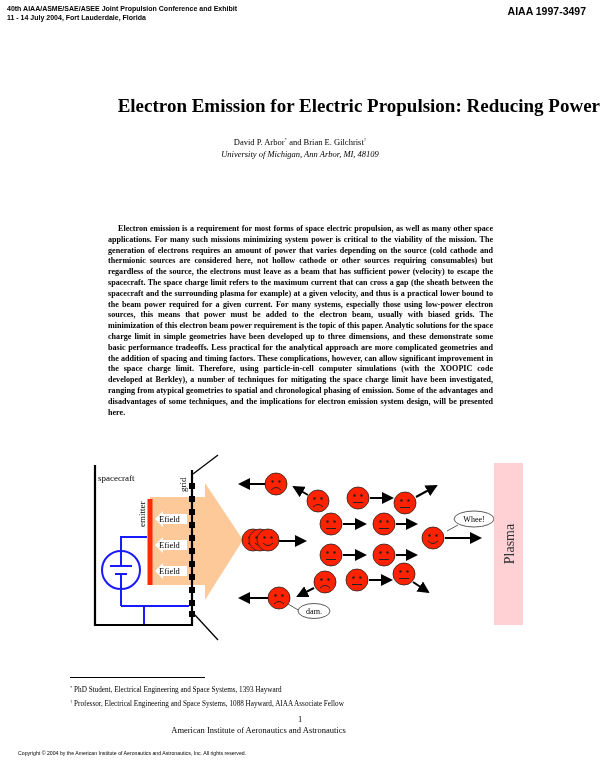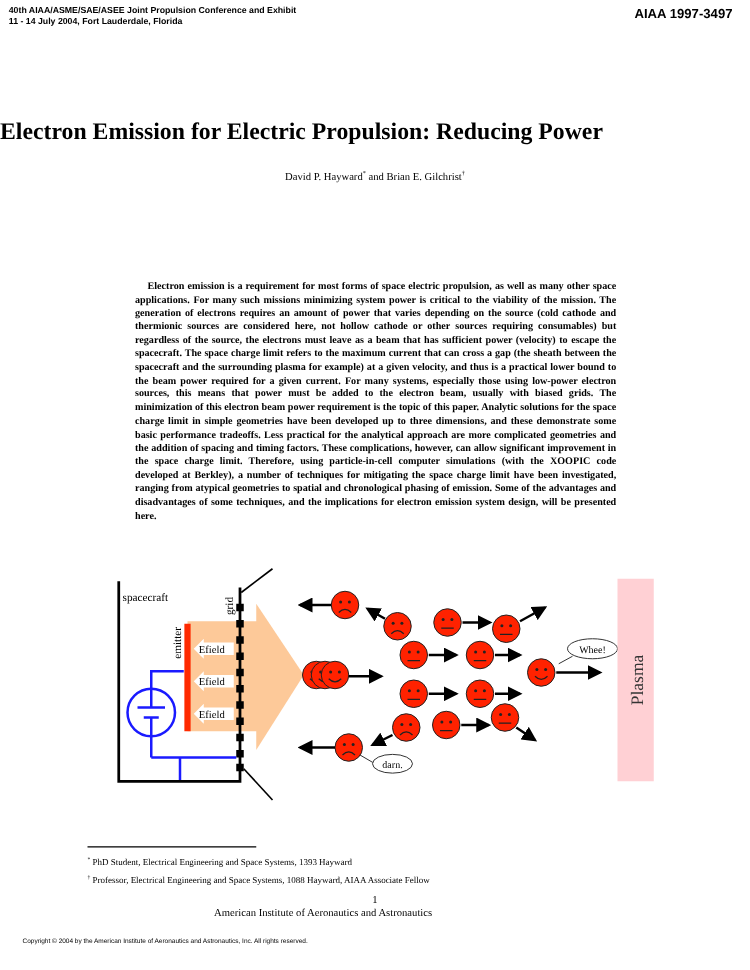--- a/index.html
+++ b/index.html
@@ -1,19 +1,19 @@
 <!DOCTYPE html>
 <html><head>
 <meta charset="utf-8">
 <style>
   html, body { margin:0; padding:0; background:#fff; }
   body { width:600px; height:776px; position:relative; overflow:hidden; font-family:"Liberation Serif", serif; color:#000; }
   .hdr-left { position:absolute; left:7px; top:5px; font-family:"Liberation Sans", sans-serif; font-size:7px; font-weight:bold; line-height:8.5px; }
   .hdr-right { position:absolute; right:14px; top:5px; font-family:"Liberation Sans", sans-serif; font-size:10.5px; font-weight:bold; }
-  .title { position:absolute; left:0; width:600px; top:95px; text-align:left; font-size:19px; font-weight:bold; line-height:22px; }
+  .title { position:absolute; left:0; width:600px; top:95px; text-align:right; font-size:19px; font-weight:bold; line-height:22px; }
   .authors { position:absolute; left:0; width:600px; top:134px; text-align:center; font-size:8.5px; line-height:12px; }
   .authors sup { font-size:5px; }
   .affil { font-style:italic; }
   .abstract { position:absolute; left:108px; width:385px; top:181px; font-size:8.1px; font-weight:bold; line-height:10.8px; text-align:justify; text-indent:10px;margin-top:43px; }
   .figure { position:absolute; left:0; top:420px; width:600px; height:240px; }
   .fn-rule { position:absolute; left:70px; top:677px; width:135px; border-top:1px solid #000; }
   .footnotes { position:absolute; left:70px; top:682px; font-size:7.2px; line-height:11px; }
   .footnotes sup { font-size:4.5px; }
   .pagenum { position:absolute; left:0; width:600px; top:714px; text-align:center; font-size:8.5px; }
   .org { position:absolute; left:0; width:517px; top:725px; text-align:center; font-size:8.5px; }
@@ -27,22 +27,23 @@
   <div>11 - 14 July 2004, Fort Lauderdale, Florida</div>
 </div>
 <div class="hdr-right">AIAA 1997-3497</div>
 
 <div class="title">
   <div>Electron Emission for Electric Propulsion: Reducing Power</div>
 </div>
 
 <div class="authors">
   <div>
-    <span>David P. Hayward</span><sup>*</sup><span> and </span><span>Brian E. Gilchrist</span><sup>†</sup>
+    <span>David P. Arbor</span><sup>*</sup><span> and </span><span>Brian E. Gilchrist</span><sup>†</sup>
   </div>
+  <div class="affil">University of Michigan, Ann Arbor, MI, 48109</div>
 </div>
 
 <div class="abstract">Electron emission is a requirement for most forms of space electric propulsion, as well as many other space applications. For many such missions minimizing system power is critical to the viability of the mission. The generation of electrons requires an amount of power that varies depending on the source (cold cathode and thermionic sources are considered here, not hollow cathode or other sources requiring consumables) but regardless of the source, the electrons must leave as a beam that has sufficient power (velocity) to escape the spacecraft. The space charge limit refers to the maximum current that can cross a gap (the sheath between the spacecraft and the surrounding plasma for example) at a given velocity, and thus is a practical lower bound to the beam power required for a given current. For many systems, especially those using low-power electron sources, this means that power must be added to the electron beam, usually with biased grids. The minimization of this electron beam power requirement is the topic of this paper. Analytic solutions for the space charge limit in simple geometries have been developed up to three dimensions, and these demonstrate some basic performance tradeoffs. Less practical for the analytical approach are more complicated geometries and the addition of spacing and timing factors. These complications, however, can allow significant improvement in the space charge limit. Therefore, using particle-in-cell computer simulations (with the XOOPIC code developed at Berkley), a number of techniques for mitigating the space charge limit have been investigated, ranging from atypical geometries to spatial and chronological phasing of emission. Some of the advantages and disadvantages of some techniques, and the implications for electron emission system design, will be presented here.</div>
 
 <div class="figure">
   <svg width="600" height="240" viewBox="0 420 600 240" xmlns="http://www.w3.org/2000/svg" font-family="Liberation Serif, serif">
     <defs>
       <marker id="ah" markerWidth="6" markerHeight="6" refX="5" refY="3" orient="auto" markerUnits="strokeWidth">
         <path d="M0,0 L6,3 L0,6 z" fill="#000"></path>
       </marker>

